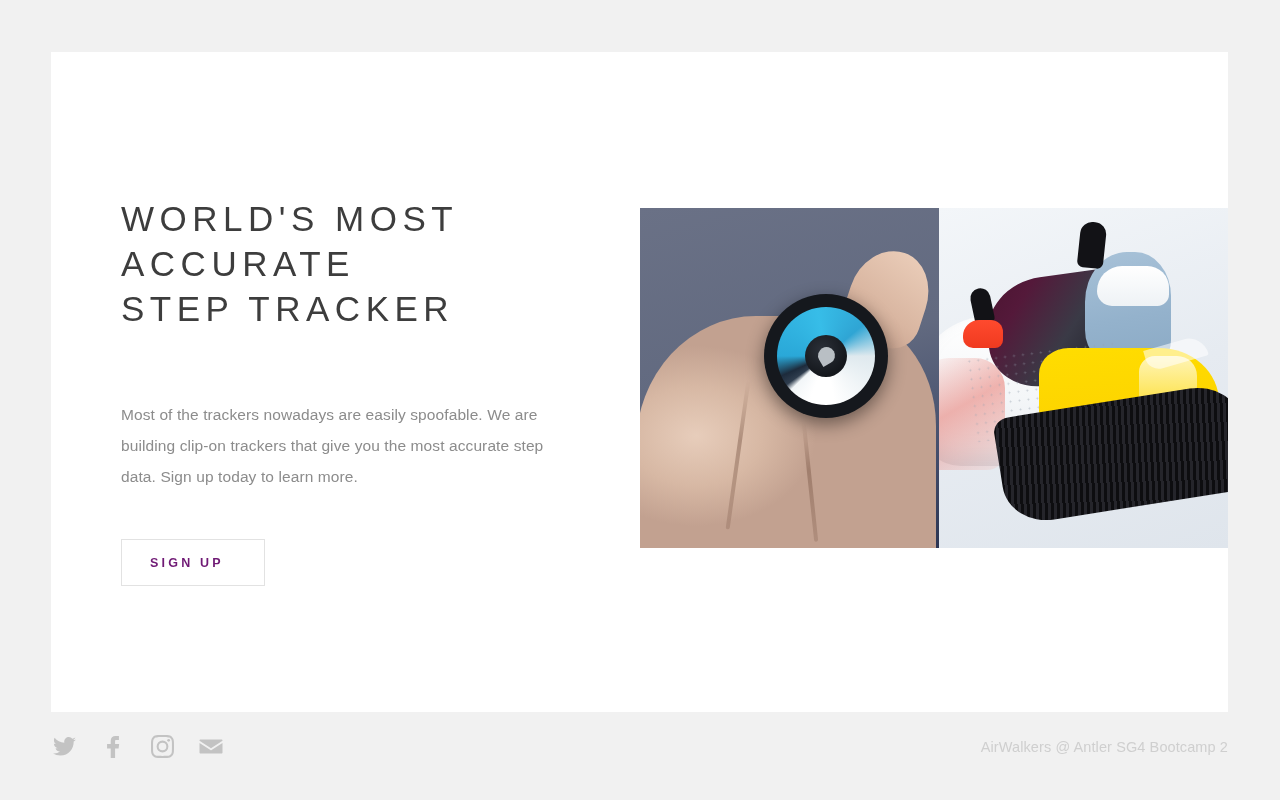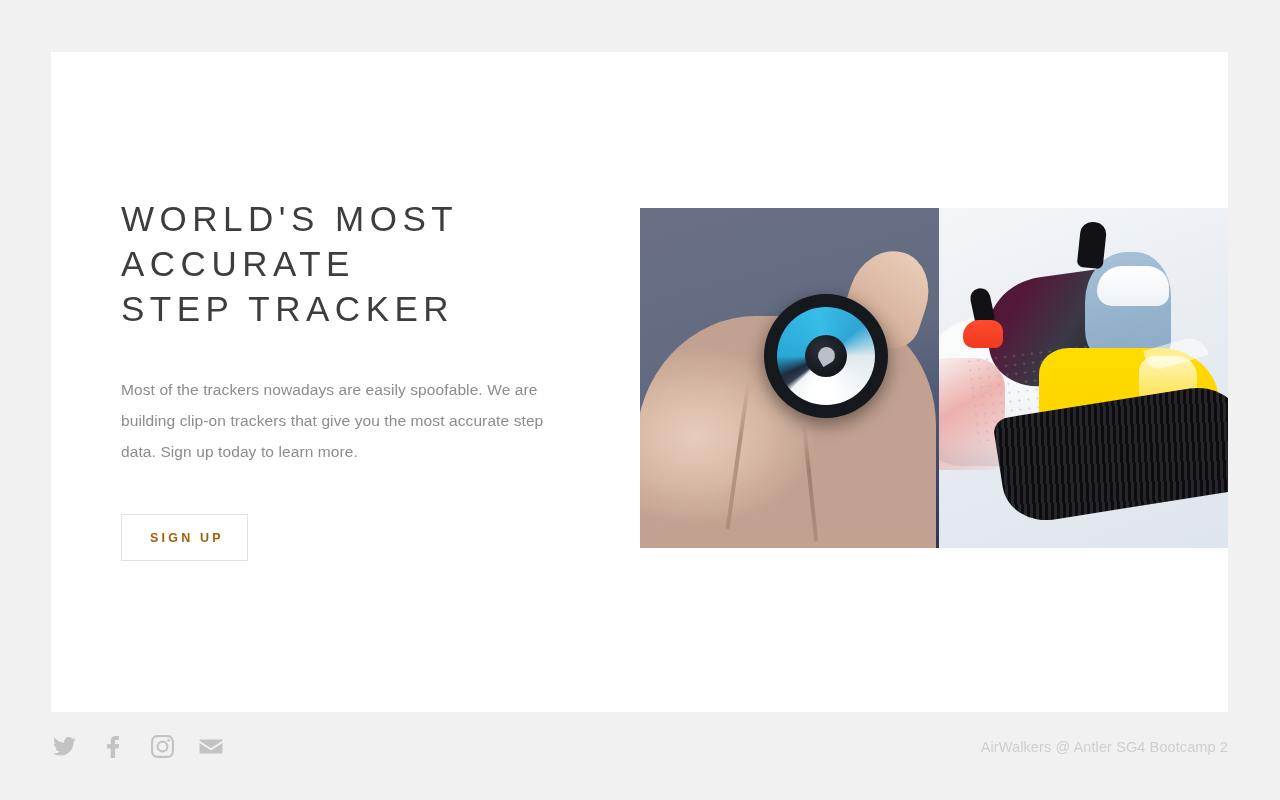--- a/index.html
+++ b/index.html
@@ -26,35 +26,35 @@
   .headline {
     font-size:35px;
     line-height:45px;
     font-weight:normal;
     letter-spacing:5.5px;
     color:#3d3d3d;
     white-space:pre-line;
   }
 
   .subcopy {
-    margin-top:43px;
+    margin-top:68px;
     font-size:15.5px;
     line-height:31px;
     color:#8c8c8c;
     letter-spacing:0.1px;
     max-width:450px;
   }
 
   .signup-btn {
     display:inline-block;
     margin-top:47px;
-    padding:16px 23px 15px 28px;
+    padding:16px 40px 15px 28px;
     border:1px solid #e2e2e2;
     background:#ffffff;
-    color:#a16207;
+    color:#701a75;
     font-size:12.5px;
     font-weight:bold;
     letter-spacing:3.2px;
     cursor:pointer;
     font-family:"Liberation Sans", sans-serif;
   }
 
   
   .hero-images {
     position:absolute;

